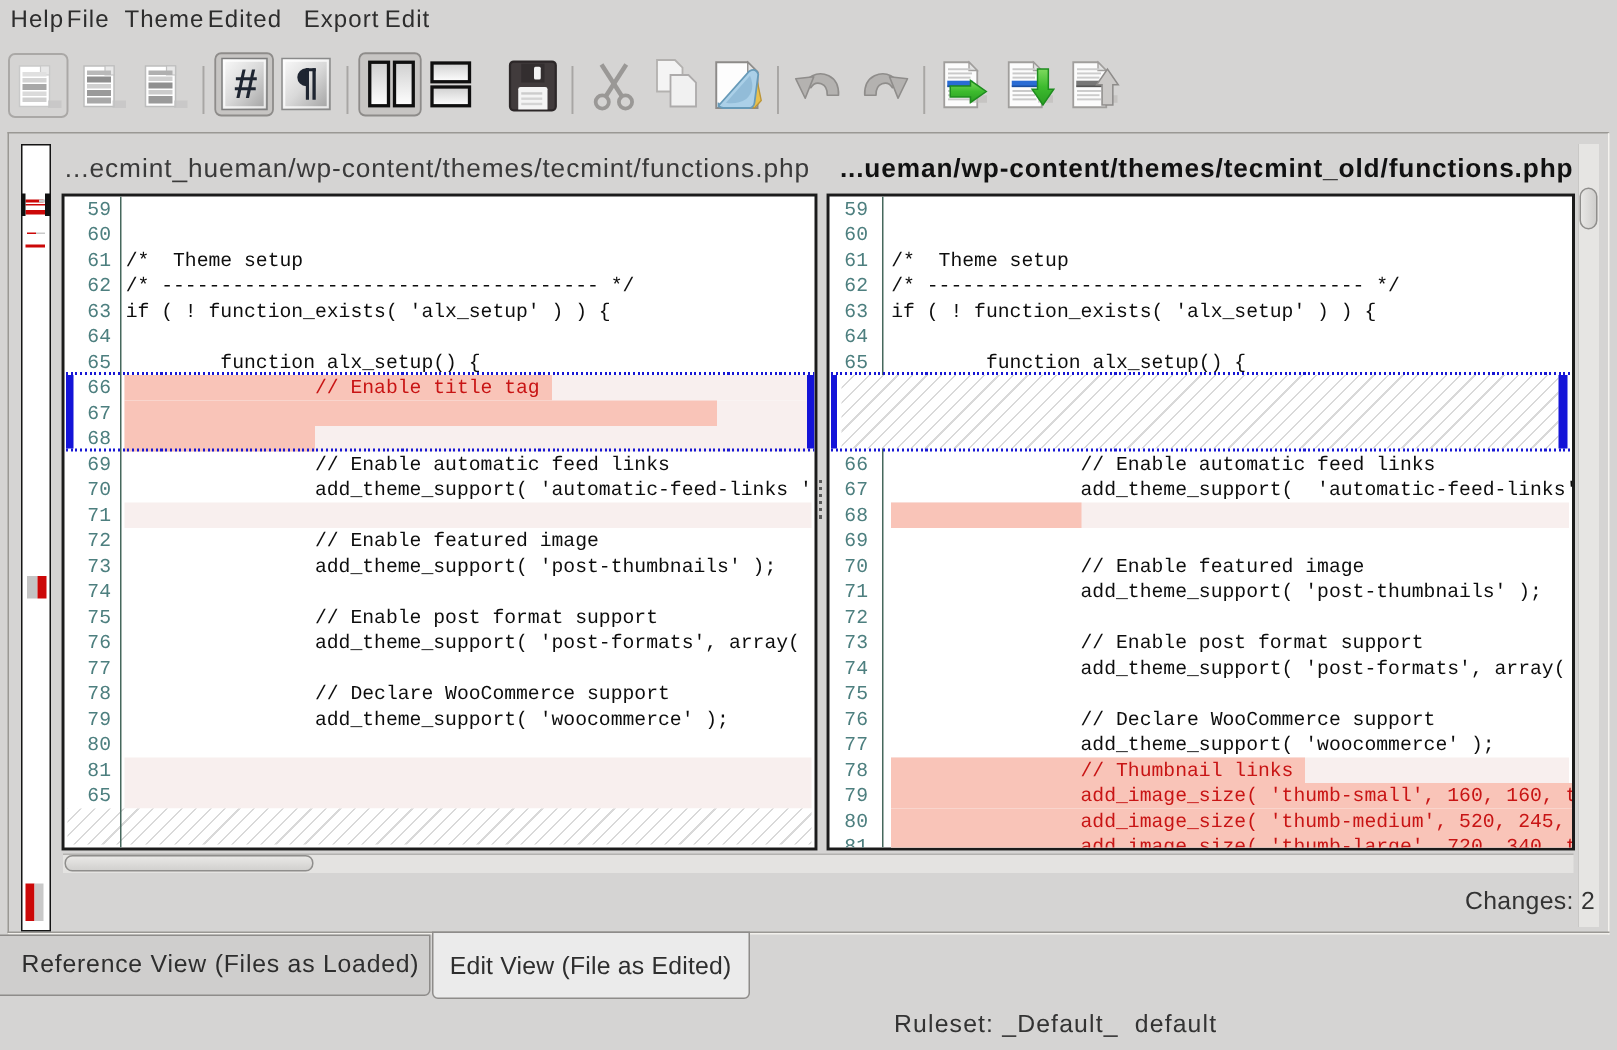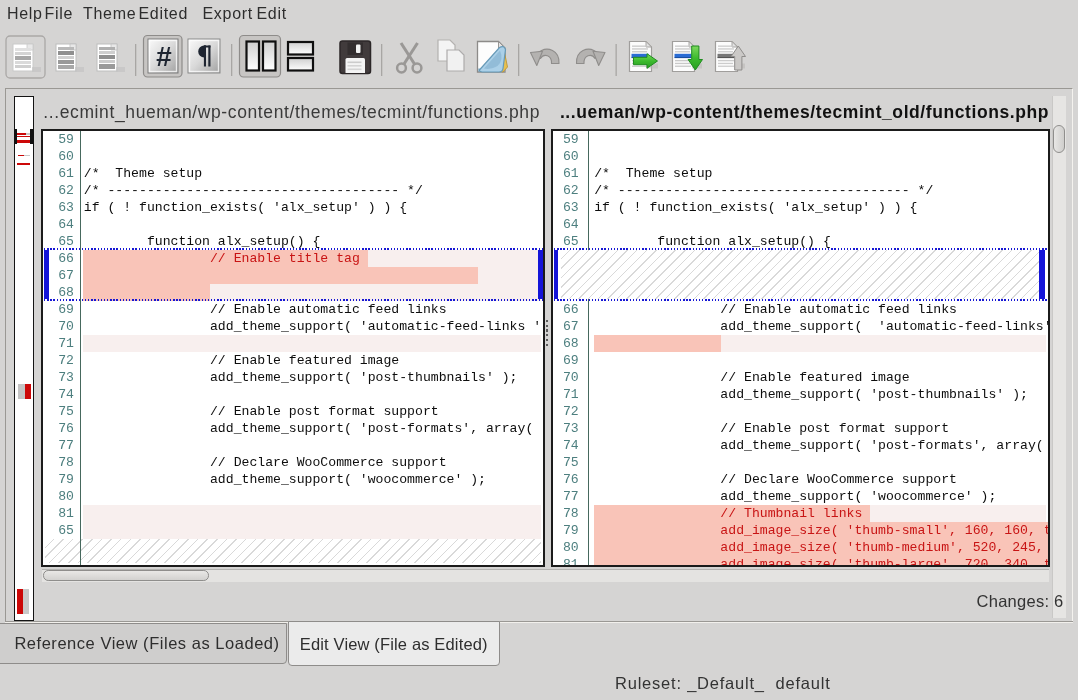--- a/index.html
+++ b/index.html
@@ -34,21 +34,21 @@
 #hsb-trough { position:absolute; left:42px; top:569.3px; width:1007px; height:12.3px;
   background:linear-gradient(#b3b2b0 0 1px,#e4e3e1 1px 100%); }
 #hsb-thumb { position:absolute; left:42.5px; top:570.2px; width:166.5px; height:10.4px;
   background:linear-gradient(#e9e8e6,#d2d1cf); border:1px solid #8f8e8c; border-radius:5.2px; }
 #changes { position:absolute; top:591.5px; right:14.5px; font-size:16.5px; letter-spacing:0.25px; color:#333; }
 .tab { position:absolute; font-size:16.5px; color:#2e2e2e; text-align:center; }
 #tab1 { left:-2px; top:623.3px; width:289px; height:40.4px; background:#cfcecd; letter-spacing:0.53px; padding-left:9px;
   border:1px solid #8e8c8a; border-bottom-right-radius:4px; line-height:39px; }
 #tab2 { left:287.5px; top:620.8px; width:212.5px; height:45.5px; background:#ebebeb; letter-spacing:0.15px;
   border:1px solid #8e8c8a; border-bottom-left-radius:4px; border-bottom-right-radius:4px; line-height:44px; }
-#ruleset { position:absolute; left:615px; top:673.5px; font-size:16.5px; letter-spacing:0.78px; color:#333; }
+#ruleset { position:absolute; left:596px; top:673.5px; font-size:16.5px; letter-spacing:0.78px; color:#333; }
 .gapdots { position:absolute; left:546.3px; top:320px; width:2.2px; height:26px;
   background:repeating-linear-gradient(#5a5a5a 0 2.2px,rgba(255,255,255,0) 2.2px 4.7px); }
 .redmark { position:absolute; background:#cc0808; }
 .greymark { position:absolute; background:#c9c9c9; }
 .vpb { position:absolute; background:#111; }
 </style></head><body>
 <div id="menubar">
   <span style="left:7px">Help</span>
     <span style="left:44.5px">File</span>
   <span style="left:83px">Theme</span>
@@ -356,15 +356,15 @@
 <div class="dotl" style="top:168.7px;left:1px;right:1px"></div>
 <div class="bluebar" style="top:119.5px;height:49.2px;left:1px;width:4px"></div>
 <div class="bluebar" style="top:119.5px;height:49.2px;right:3px;width:5.5px"></div>
 
 </div>
 <div class="gapdots"></div>
 <div id="vsb-trough"></div>
 <div id="vsb-thumb"></div>
 <div id="hsb-trough"></div>
 <div id="hsb-thumb"></div>
-<div id="changes">Changes: 6</div>
+<div id="changes">Changes: 2</div>
 <div class="tab" id="tab1">Reference View (Files as Loaded)</div>
 <div class="tab" id="tab2">Edit View (File as Edited)</div>
 <div id="ruleset">Ruleset: _Default_&nbsp; default</div>
 </body></html>

